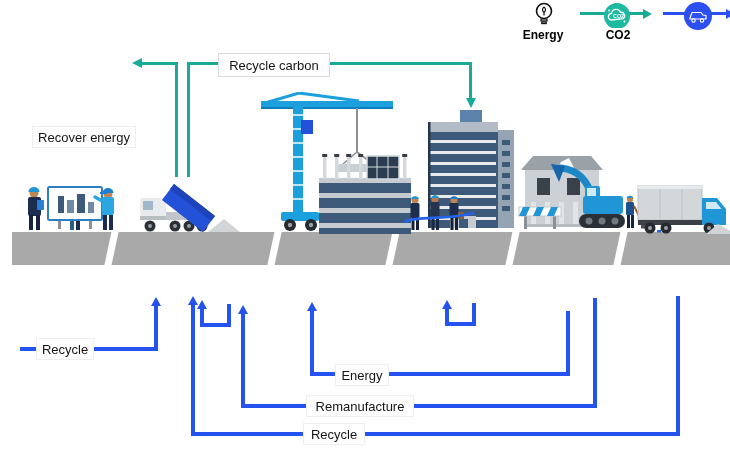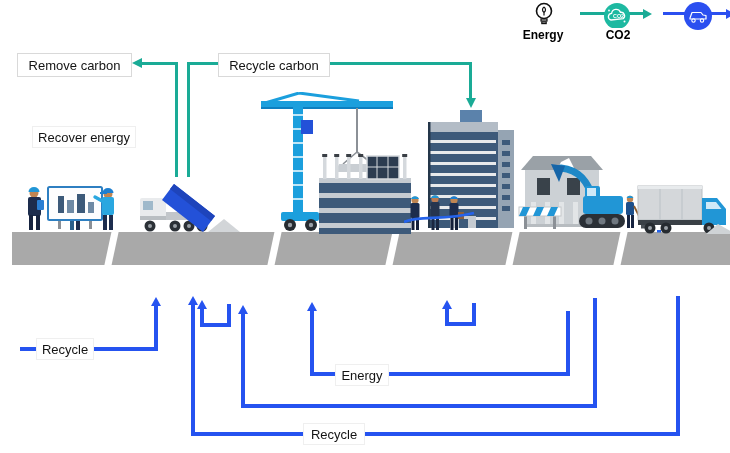--- a/index.html
+++ b/index.html
@@ -64,21 +64,20 @@
 
   <div class="ah left-teal" style="left:120px;top:58px;"></div>
   <div class="hl teal" style="left:129px;top:61.5px;width:37px;height:3px;"></div>
   <div class="vl teal" style="left:163px;top:61.5px;width:3px;height:115px;"></div>
   <div class="vl teal" style="left:175px;top:61.5px;width:3px;height:115px;"></div>
   <div class="hl teal" style="left:175px;top:61.5px;width:32px;height:3px;"></div>
   <div class="hl teal" style="left:315px;top:61.5px;width:145px;height:3px;"></div>
   <div class="vl teal" style="left:457px;top:61.5px;width:3px;height:37px;"></div>
   <div class="ah down-teal" style="left:453.5px;top:98px;"></div>
 
-  <div class="lbl" style="left:5px;top:53px;width:113px;height:22px;">Remove carbon</div>
   <div class="lbl" style="left:206px;top:53px;width:110px;height:22px;">Recycle carbon</div>
   <div class="lbl plain" style="left:20px;top:126px;width:102px;height:20px;">Recover energy</div>
 
   <div class="road"></div>
   <div class="roadgap" style="left:96px;"></div>
   <div class="roadgap" style="left:259px;"></div>
   <div class="roadgap" style="left:377px;"></div>
   <div class="roadgap" style="left:497px;"></div>
   <div class="roadgap" style="left:605px;"></div>
 
@@ -310,20 +309,21 @@
   <div class="vl blue" style="left:664px;top:296px;width:4px;height:140px;"></div>
   <div class="hl blue" style="left:179px;top:432px;width:489px;height:4px;"></div>
   <div class="vl blue" style="left:179px;top:305px;width:4px;height:131px;"></div>
   <div class="ah up-blue" style="left:176px;top:296px;"></div>
   <div class="lbl plain" style="left:291px;top:423px;width:60px;height:20px;">Recycle</div>
 
   <div class="vl blue" style="left:581px;top:298px;width:4px;height:110px;"></div>
   <div class="hl blue" style="left:229px;top:404px;width:356px;height:4px;"></div>
   <div class="vl blue" style="left:229px;top:314px;width:4px;height:94px;"></div>
   <div class="ah up-blue" style="left:226px;top:305px;"></div>
+  <div class="lbl plain" style="left:294px;top:395px;width:106px;height:20px;">Remanufacture</div>
 
   <div class="vl blue" style="left:554px;top:311px;width:4px;height:65px;"></div>
   <div class="hl blue" style="left:298px;top:372px;width:260px;height:4px;"></div>
   <div class="vl blue" style="left:298px;top:311px;width:4px;height:65px;"></div>
   <div class="ah up-blue" style="left:295px;top:302px;"></div>
   <div class="lbl plain" style="left:323px;top:364px;width:52px;height:20px;">Energy</div>
 
   <div class="ah up-blue" style="left:430px;top:300px;"></div>
   <div class="vl blue" style="left:433px;top:308px;width:4px;height:18px;"></div>
   <div class="hl blue" style="left:433px;top:322px;width:31px;height:4px;"></div>

